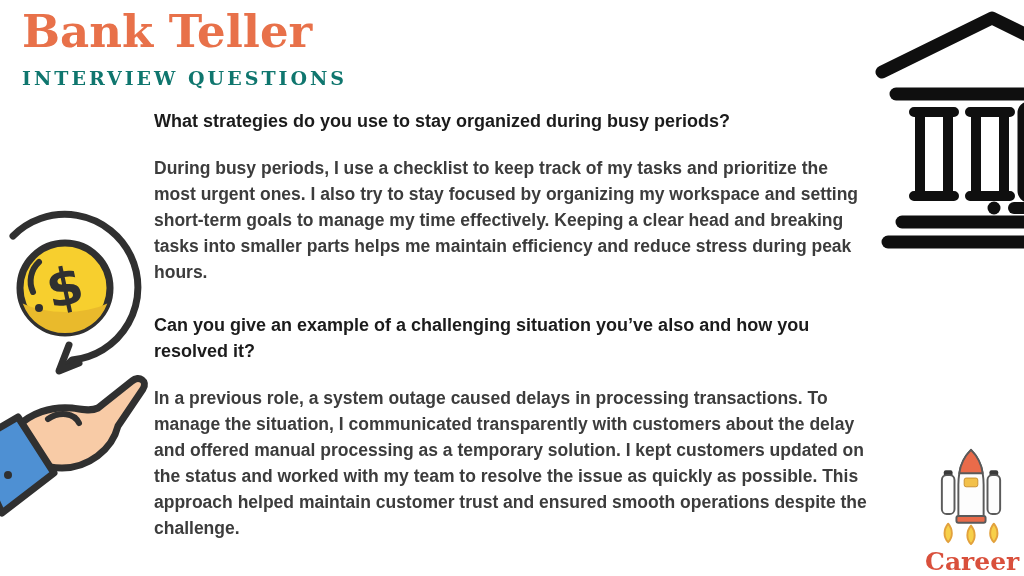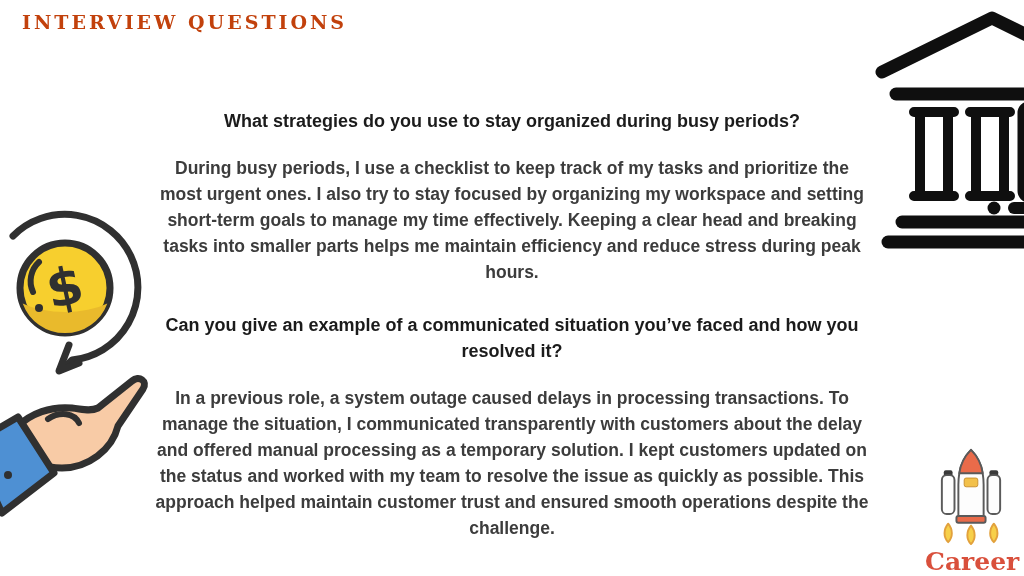--- a/index.html
+++ b/index.html
@@ -18,28 +18,28 @@
     font-size:45px;
     line-height:1.05;
     color:#E8714A;
     margin:0;
   }
   .subtitle{
     font-family:"DejaVu Serif",serif;
     font-weight:700;
     font-size:19px;
     letter-spacing:3px;
-    color:#c2410c;
-    margin-top:3px;
+    color:#0f766e;
+    margin-top:12px;
   }
   
   .qa-column{
     position:absolute;
     left:154px;top:108px;width:716px;
-    text-align:center;
+    text-align:left;
   }
   .question{
     font-size:18px;
     font-weight:700;
     color:#1B1B1B;
     line-height:26px;
     margin:0 0 21px 0;
   }
   .answer{
     font-size:17.5px;
@@ -71,20 +71,21 @@
     color:#E89B3B;
     margin-top:3px;
   }
 </style>
 </head>
 <body>
 
 <div class="page">
 
   <div class="header">
+    <h1 class="title">Bank Teller</h1>
     <div class="subtitle">INTERVIEW QUESTIONS</div>
   </div>
 
   <svg class="bank-icon" width="240" height="245" viewBox="0 0 240 245">
     <g stroke="#0F0F0F" stroke-width="13" fill="none" stroke-linecap="round" stroke-linejoin="round">
       <path d="M 10,66 L 120,12 L 230,66"></path>
       <path d="M 24,88 H 216"></path>
     </g>
     <g stroke="#0F0F0F" stroke-width="10" fill="none" stroke-linecap="round">
       <path d="M 48,108 V 188 M 76,108 V 188 M 42,106 H 82 M 42,190 H 82"></path>
@@ -99,21 +100,21 @@
       <path d="M 16,236 H 224" stroke-width="13"></path>
     </g>
   </svg>
 
   <main class="qa-column">
     <section class="qa-block">
       <h2 class="question">What strategies do you use to stay organized during busy periods?</h2>
       <p class="answer">During busy periods, I use a checklist to keep track of my tasks and prioritize the most urgent ones. I also try to stay focused by organizing my workspace and setting short-term goals to manage my time effectively. Keeping a clear head and breaking tasks into smaller parts helps me maintain efficiency and reduce stress during peak hours.</p>
     </section>
     <section class="qa-block">
-      <h2 class="question">Can you give an example of a communicated situation you’ve faced and how you resolved it?</h2>
+      <h2 class="question">Can you give an example of a challenging situation you’ve also and how you resolved it?</h2>
       <p class="answer">In a previous role, a system outage caused delays in processing transactions. To manage the situation, I communicated transparently with customers about the delay and offered manual processing as a temporary solution. I kept customers updated on the status and worked with my team to resolve the issue as quickly as possible. This approach helped maintain customer trust and ensured smooth operations despite the challenge.</p>
     </section>
   </main>
 
   <svg class="coin-hand" width="190" height="330" viewBox="0 0 190 330">
 
     <g stroke="#303030" stroke-width="7" fill="none" stroke-linecap="round" stroke-linejoin="round">
       <path d="M 31,38 A 73 73 0 1 1 90,162 Q 85,168 78,172"></path>
       <path d="M 97,165 L 77,173 L 87,147"></path>
     </g>

